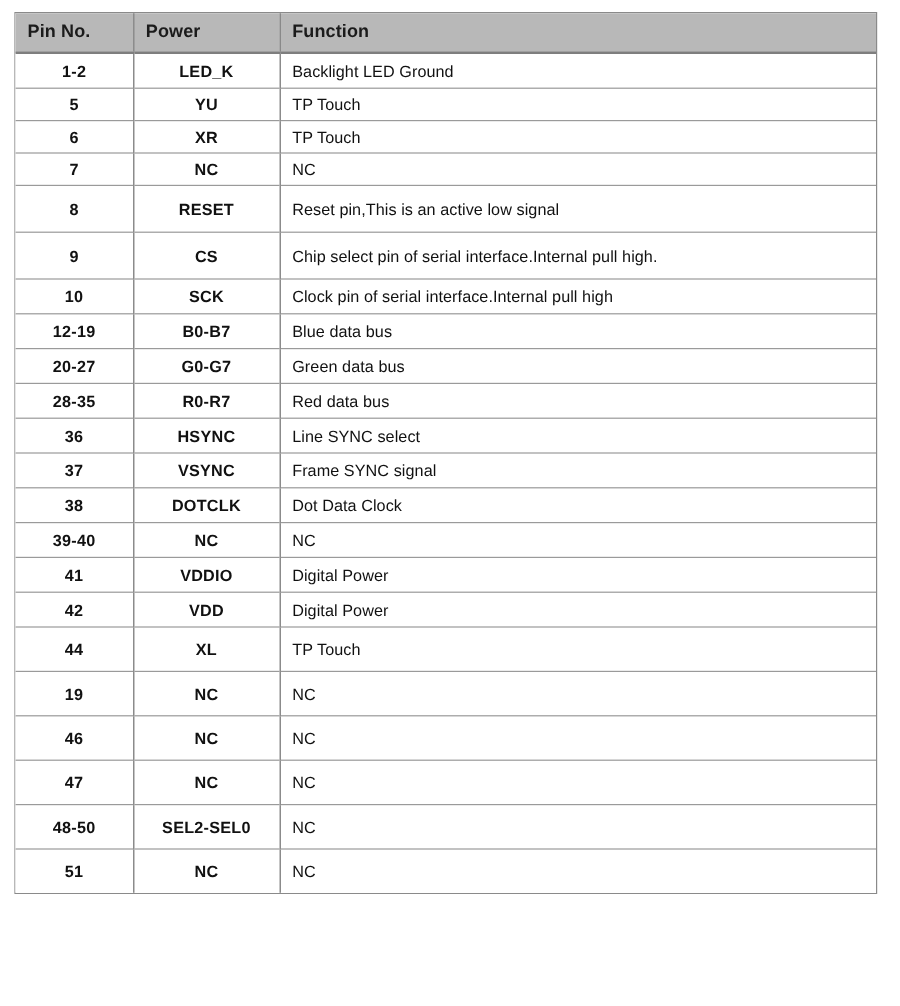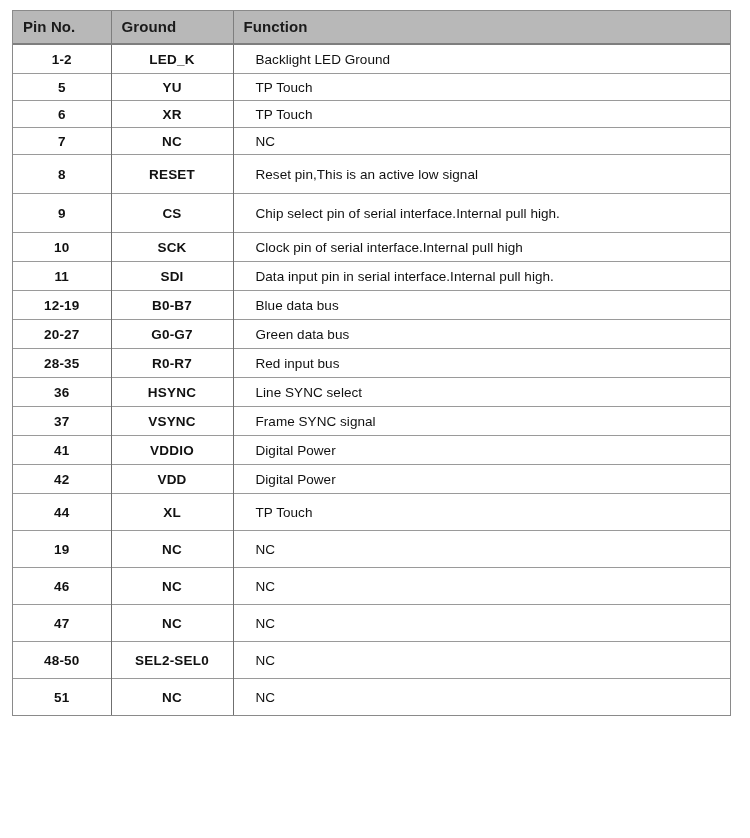--- a/index.html
+++ b/index.html
@@ -76,21 +76,21 @@
   td.cell-symbol {
     text-align: center;
     font-weight: bold;
     letter-spacing: 0.2px;
     white-space: nowrap;
     padding: 0 4px;
   }
   td.cell-func {
     text-align: left;
     font-weight: normal;
-    padding: 0 0 0 22px;
+    padding: 0 0 0 10px;
     letter-spacing: 0.05px;
   }
 
   
   tr.h-sm td { height: 26px; }
   tr.h-md td { height: 28px; }
   tr.h-lg td { height: 36px; }
   tr.h-xl td { height: 38px; }
 </style>
 </head>
@@ -101,21 +101,21 @@
   <div id="pin-table-wrap">
     <table class="pin-table">
       <colgroup>
         <col class="c-pin">
         <col class="c-symbol">
         <col class="c-func">
       </colgroup>
       <thead>
         <tr>
           <th>Pin No.</th>
-          <th>Ground</th>
+          <th>Power</th>
           <th>Function</th>
         </tr>
       </thead>
       <tbody id="pin-table-body">
           <tr class="h-md">
             <td class="cell-pin">1-2</td>
             <td class="cell-symbol">LED_K</td>
             <td class="cell-func">Backlight LED Ground</td>
           </tr>
           <tr class="h-sm">
@@ -142,50 +142,55 @@
             <td class="cell-pin">9</td>
             <td class="cell-symbol">CS</td>
             <td class="cell-func">Chip select pin of serial interface.Internal pull high.</td>
           </tr>
           <tr class="h-md">
             <td class="cell-pin">10</td>
             <td class="cell-symbol">SCK</td>
             <td class="cell-func">Clock pin of serial interface.Internal pull high</td>
           </tr>
           <tr class="h-md">
-            <td class="cell-pin">11</td>
-            <td class="cell-symbol">SDI</td>
-            <td class="cell-func">Data input pin in serial interface.Internal pull high.</td>
-          </tr>
-          <tr class="h-md">
             <td class="cell-pin">12-19</td>
             <td class="cell-symbol">B0-B7</td>
             <td class="cell-func">Blue data bus</td>
           </tr>
           <tr class="h-md">
             <td class="cell-pin">20-27</td>
             <td class="cell-symbol">G0-G7</td>
             <td class="cell-func">Green data bus</td>
           </tr>
           <tr class="h-md">
             <td class="cell-pin">28-35</td>
             <td class="cell-symbol">R0-R7</td>
-            <td class="cell-func">Red input bus</td>
+            <td class="cell-func">Red data bus</td>
           </tr>
           <tr class="h-md">
             <td class="cell-pin">36</td>
             <td class="cell-symbol">HSYNC</td>
             <td class="cell-func">Line SYNC select</td>
           </tr>
           <tr class="h-md">
             <td class="cell-pin">37</td>
             <td class="cell-symbol">VSYNC</td>
             <td class="cell-func">Frame SYNC signal</td>
           </tr>
           <tr class="h-md">
+            <td class="cell-pin">38</td>
+            <td class="cell-symbol">DOTCLK</td>
+            <td class="cell-func">Dot Data Clock</td>
+          </tr>
+          <tr class="h-md">
+            <td class="cell-pin">39-40</td>
+            <td class="cell-symbol">NC</td>
+            <td class="cell-func">NC</td>
+          </tr>
+          <tr class="h-md">
             <td class="cell-pin">41</td>
             <td class="cell-symbol">VDDIO</td>
             <td class="cell-func">Digital Power</td>
           </tr>
           <tr class="h-md">
             <td class="cell-pin">42</td>
             <td class="cell-symbol">VDD</td>
             <td class="cell-func">Digital Power</td>
           </tr>
           <tr class="h-lg">

